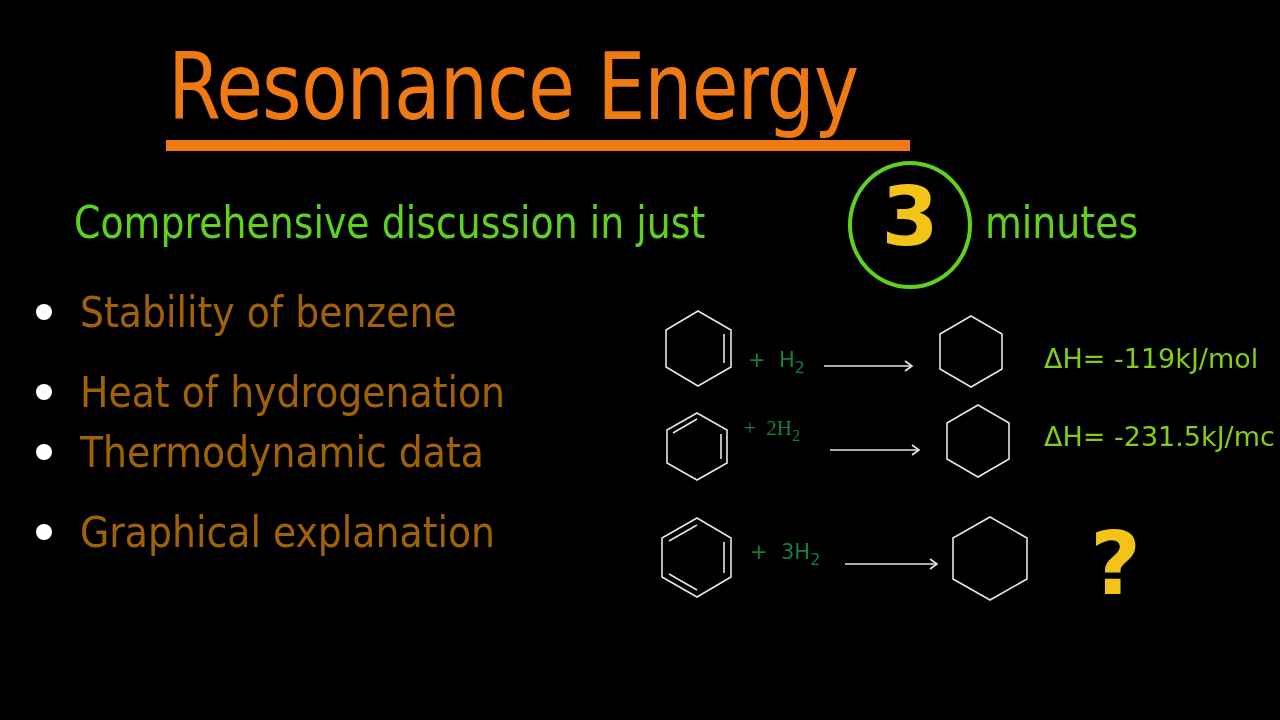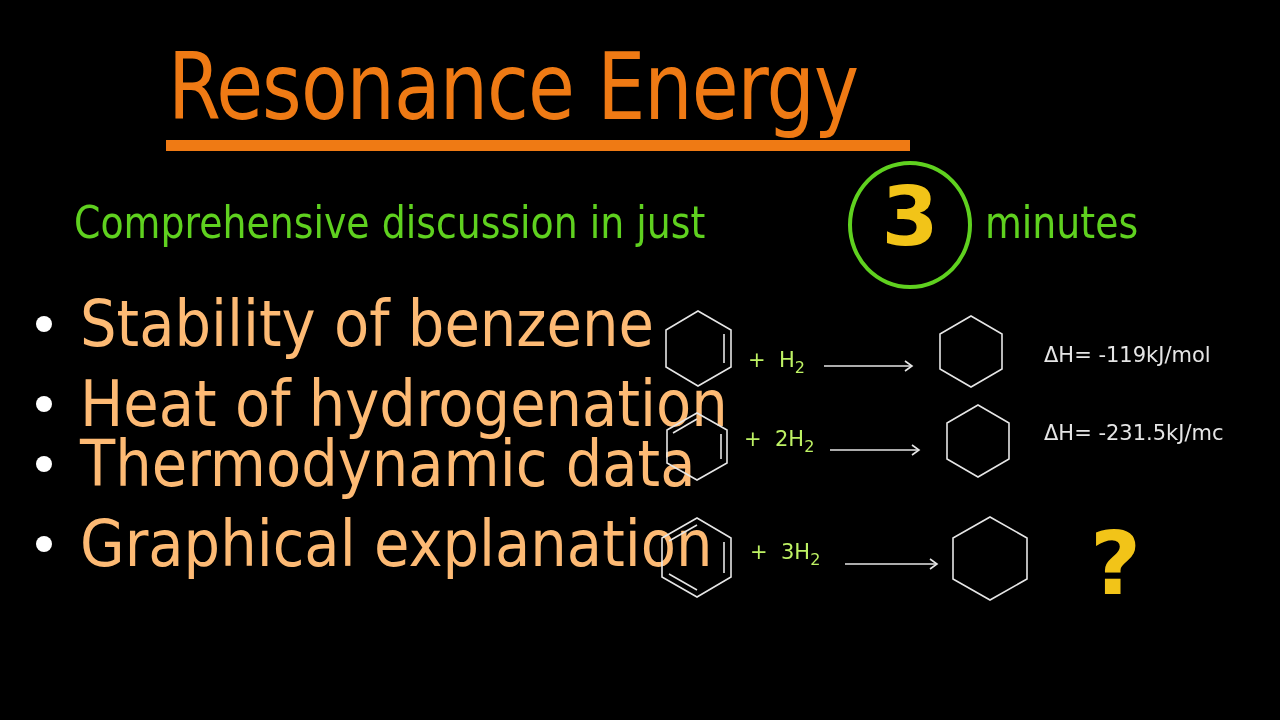--- a/index.html
+++ b/index.html
@@ -16,26 +16,26 @@
     }
     .subtitle-end {
       left:985px; top:201px; color:#5fd11f; font-size:44px; line-height:1; white-space:nowrap;
       transform:scaleX(0.86); transform-origin:left top;
     }
     .circle { left:848px; top:161px; width:116px; height:120px; border:4px solid #5fd11f; border-radius:50%; }
     .circle-num {
       left:848px; top:176px; width:124px; text-align:center; color:#f2c418; font-size:82px; line-height:1; font-weight:bold;
     }
     .bullets { left:36px; top:292px; }
-    .bullet-row { position:absolute; left:0; white-space:nowrap; color:#fdba74; font-size:64px; line-height:1; }
+    .bullet-row { position:absolute; left:0; white-space:nowrap; color:#a16207; font-size:42px; line-height:1; }
     .bullet-dot { display:inline-block; width:16px; height:16px; background:#fff; border-radius:50%; vertical-align:middle; margin-right:28px; position:relative; top:-4px; }
     .bullet-text { display:inline-block; transform:scaleX(0.9); transform-origin:left center; }
-    .chem { color:#bef264; font-family:"DejaVu Sans", sans-serif; font-size:21px; white-space:nowrap; line-height:1; }
+    .chem { color:#15803d; font-family:"DejaVu Sans", sans-serif; font-size:21px; white-space:nowrap; line-height:1; }
     .chem sub { font-size:16px; vertical-align:-6px; }
-    .dh { color:#e5e5e5; font-family:"DejaVu Sans", sans-serif; font-size:21px; white-space:nowrap; line-height:1; }
+    .dh { color:#84cc16; font-family:"DejaVu Sans", sans-serif; font-size:27px; white-space:nowrap; line-height:1; }
     .qmark { left:1090px; top:520px; color:#f2c418; font-size:88px; font-weight:bold; line-height:1; }
     svg { position:absolute; overflow:visible; }
   </style>
 </head>
 <body>
 
 <div class="abs title">Resonance Energy</div>
 <div class="abs title-underline"></div>
 
 <div class="abs subtitle">Comprehensive discussion in just</div>
@@ -80,21 +80,21 @@
 </svg>
 <div class="abs dh" style="left:1044px;top:345px;">ΔH= -119kJ/mol</div>
 
 <svg style="left:0;top:0;" width="1" height="1">
   <g stroke="#e6e6e6" stroke-width="1.6" fill="none">
     <polygon points="697,413 727,430 727,463 697,480 667,463 667,430"></polygon>
     <line x1="721" y1="434" x2="721" y2="459"></line>
     <line x1="673" y1="433" x2="697" y2="419"></line>
   </g>
 </svg>
-<div class="abs chem" style="left:744px;top:429px;">
+<div class="abs chem" style="left:744px;top:418px;font-family:Liberation Serif, serif;">
   <span>+</span>&nbsp; <span>2</span><span>H</span><sub>2</sub>
 </div>
 <svg style="left:0;top:0;" width="1" height="1">
   <g stroke="#e6e6e6" stroke-width="1.6" fill="none">
     <line x1="830" y1="450" x2="919" y2="450"></line>
     <polyline points="912,445 919,450 912,455"></polyline>
   </g>
 </svg>
 <svg style="left:0;top:0;" width="1" height="1">
   <g stroke="#e6e6e6" stroke-width="1.6" fill="none">

